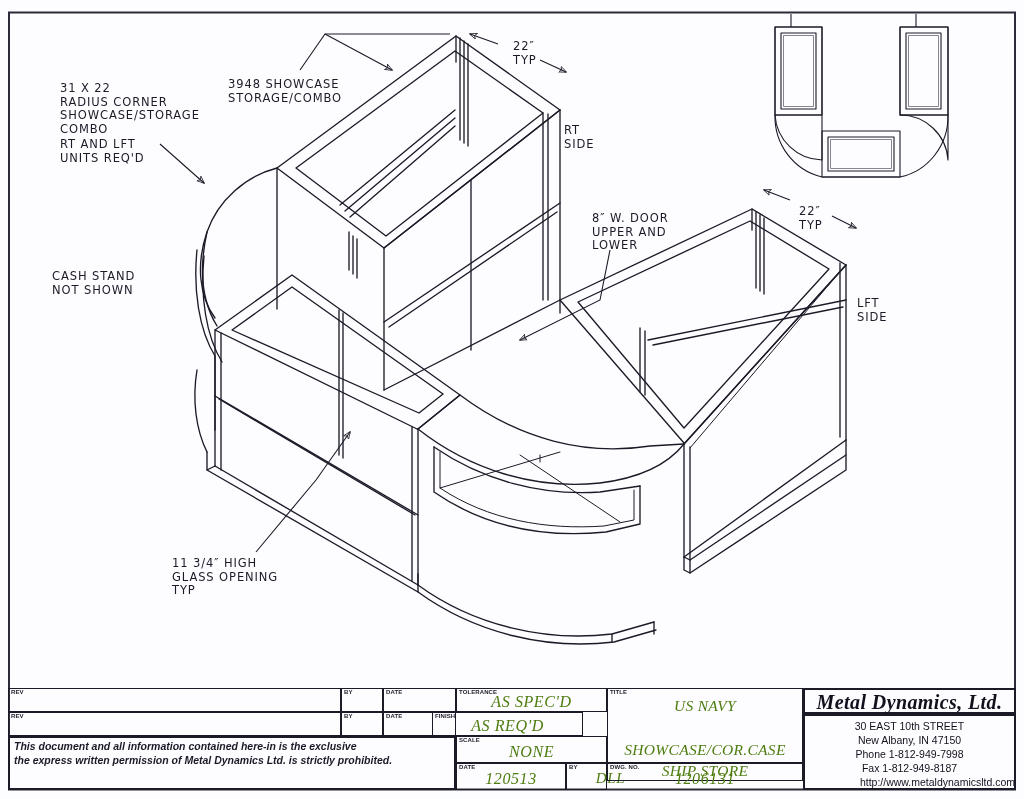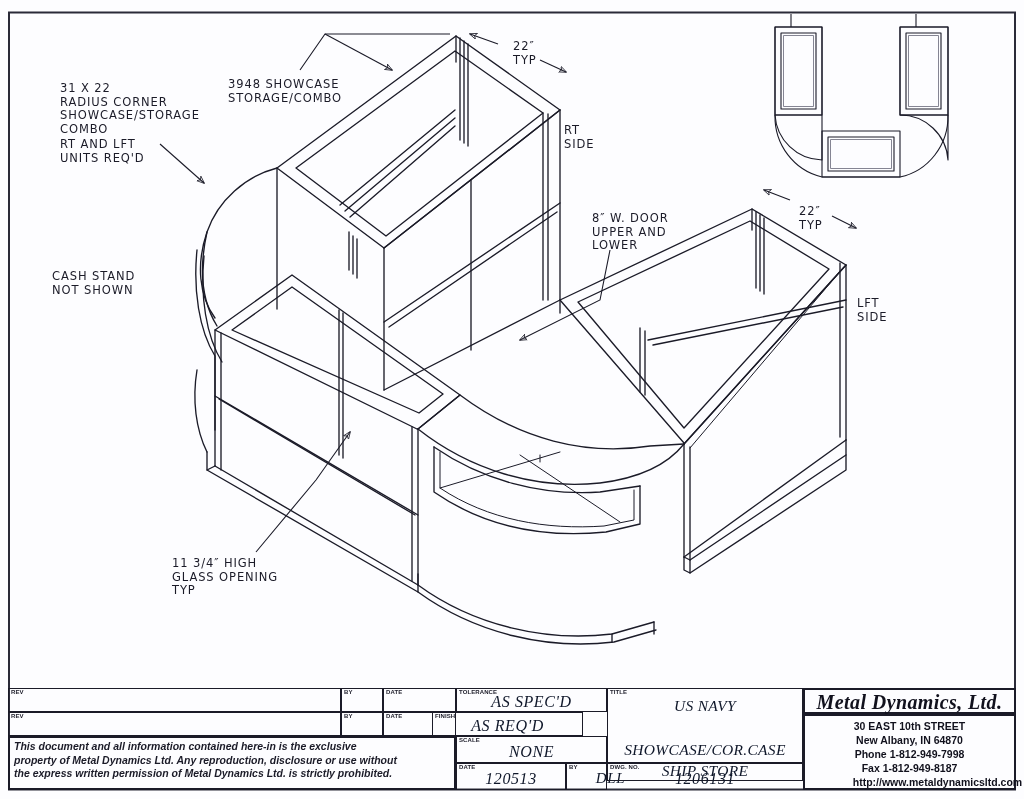--- a/index.html
+++ b/index.html
@@ -57,21 +57,21 @@
     white-space: nowrap;
   }
   .tb-val {
     position: absolute;
     width: 100%;
     text-align: center;
     font-family: "Liberation Serif", serif;
     font-style: italic;
     font-size: 16px;
     letter-spacing: 0.6px;
-    color: #0f172a;
+    color: #4d7c0f;
     white-space: nowrap;
   }
   .legal {
     position: absolute;
     box-sizing: border-box;
     font-family: "Liberation Sans", sans-serif;
     font-style: italic;
     font-weight: bold;
     font-size: 10.5px;
     line-height: 13.5px;
@@ -91,35 +91,35 @@
     font-size: 20px;
     letter-spacing: 0.4px;
     color: #11111d;
     white-space: nowrap;
   }
   .company-addr {
     position: absolute;
     width: 100%;
     text-align: center;
     font-family: "Liberation Sans", sans-serif;
-    font-weight: bold;
+    font-weight: normal;
     font-size: 10.5px;
     line-height: 11.6px;
     color: #11111d;
     white-space: nowrap;
   }
   .title-line {
     position: absolute;
     width: 100%;
     text-align: center;
     font-family: "Liberation Serif", serif;
     font-style: italic;
     font-size: 15.5px;
     letter-spacing: 0.3px;
-    color: #0f172a;
+    color: #4d7c0f;
     white-space: nowrap;
   }
 </style>
 </head>
 <body>
 
 <div id="page">
 
   <svg id="sheet-svg" viewBox="0 0 1024 799">
     <defs>
@@ -337,21 +337,20 @@
     </div>
     <div class="tb-cell" style="left:333px; top:24px; width:42px; height:24px;">
       <span class="tb-tag">BY</span>
     </div>
     <div class="tb-cell" style="left:375px; top:24px; width:73px; height:24px;">
       <span class="tb-tag">DATE</span>
     </div>
 
     <div class="tb-cell legal" style="left:0px; top:48px; width:448px; height:54px; border-width:2px;">
       <div>This document and all information contained here-in is the exclusive</div>
-      <div>property of Metal Dynamics Ltd.  Any reproduction, disclosure or use without</div>
       <div>the express written permission of Metal Dynamics Ltd. is strictly prohibited.</div>
     </div>
 
     <div class="tb-cell" style="left:448px; top:0px; width:151px; height:24px;">
       <span class="tb-tag">TOLERANCE</span>
       <span class="tb-val" style="top:4px;">AS SPEC'D</span>
     </div>
 
     <div class="tb-cell" style="left:424px; top:24px; width:151px; height:24px;">
       <span class="tb-tag">FINISH</span>
@@ -384,19 +383,19 @@
       <span class="tb-tag">DWG. NO.</span>
       <span class="tb-val" style="top:6px;">1206131</span>
     </div>
 
     <div class="tb-cell" style="left:795px; top:0px; width:213px; height:26px; border-width:2px;">
       <span class="company-name" style="top:1px;">Metal Dynamics, Ltd.</span>
     </div>
 
     <div class="tb-cell" style="left:795px; top:26px; width:213px; height:76px; border-width:2px;">
       <span class="company-addr" style="top:5px;">30 EAST 10th   STREET</span>
-      <span class="company-addr" style="top:19px;">New Albany, IN 64870</span>
+      <span class="company-addr" style="top:19px;">New Albany, IN 47150</span>
       <span class="company-addr" style="top:33px;">Phone  1-812-949-7998</span>
       <span class="company-addr" style="top:47px;">Fax  1-812-949-8187</span>
       <span class="company-addr" style="top:61px;margin-left:28px;">http://www.metaldynamicsltd.com</span>
     </div>
   </div>
 </div>
 
 </body></html>

